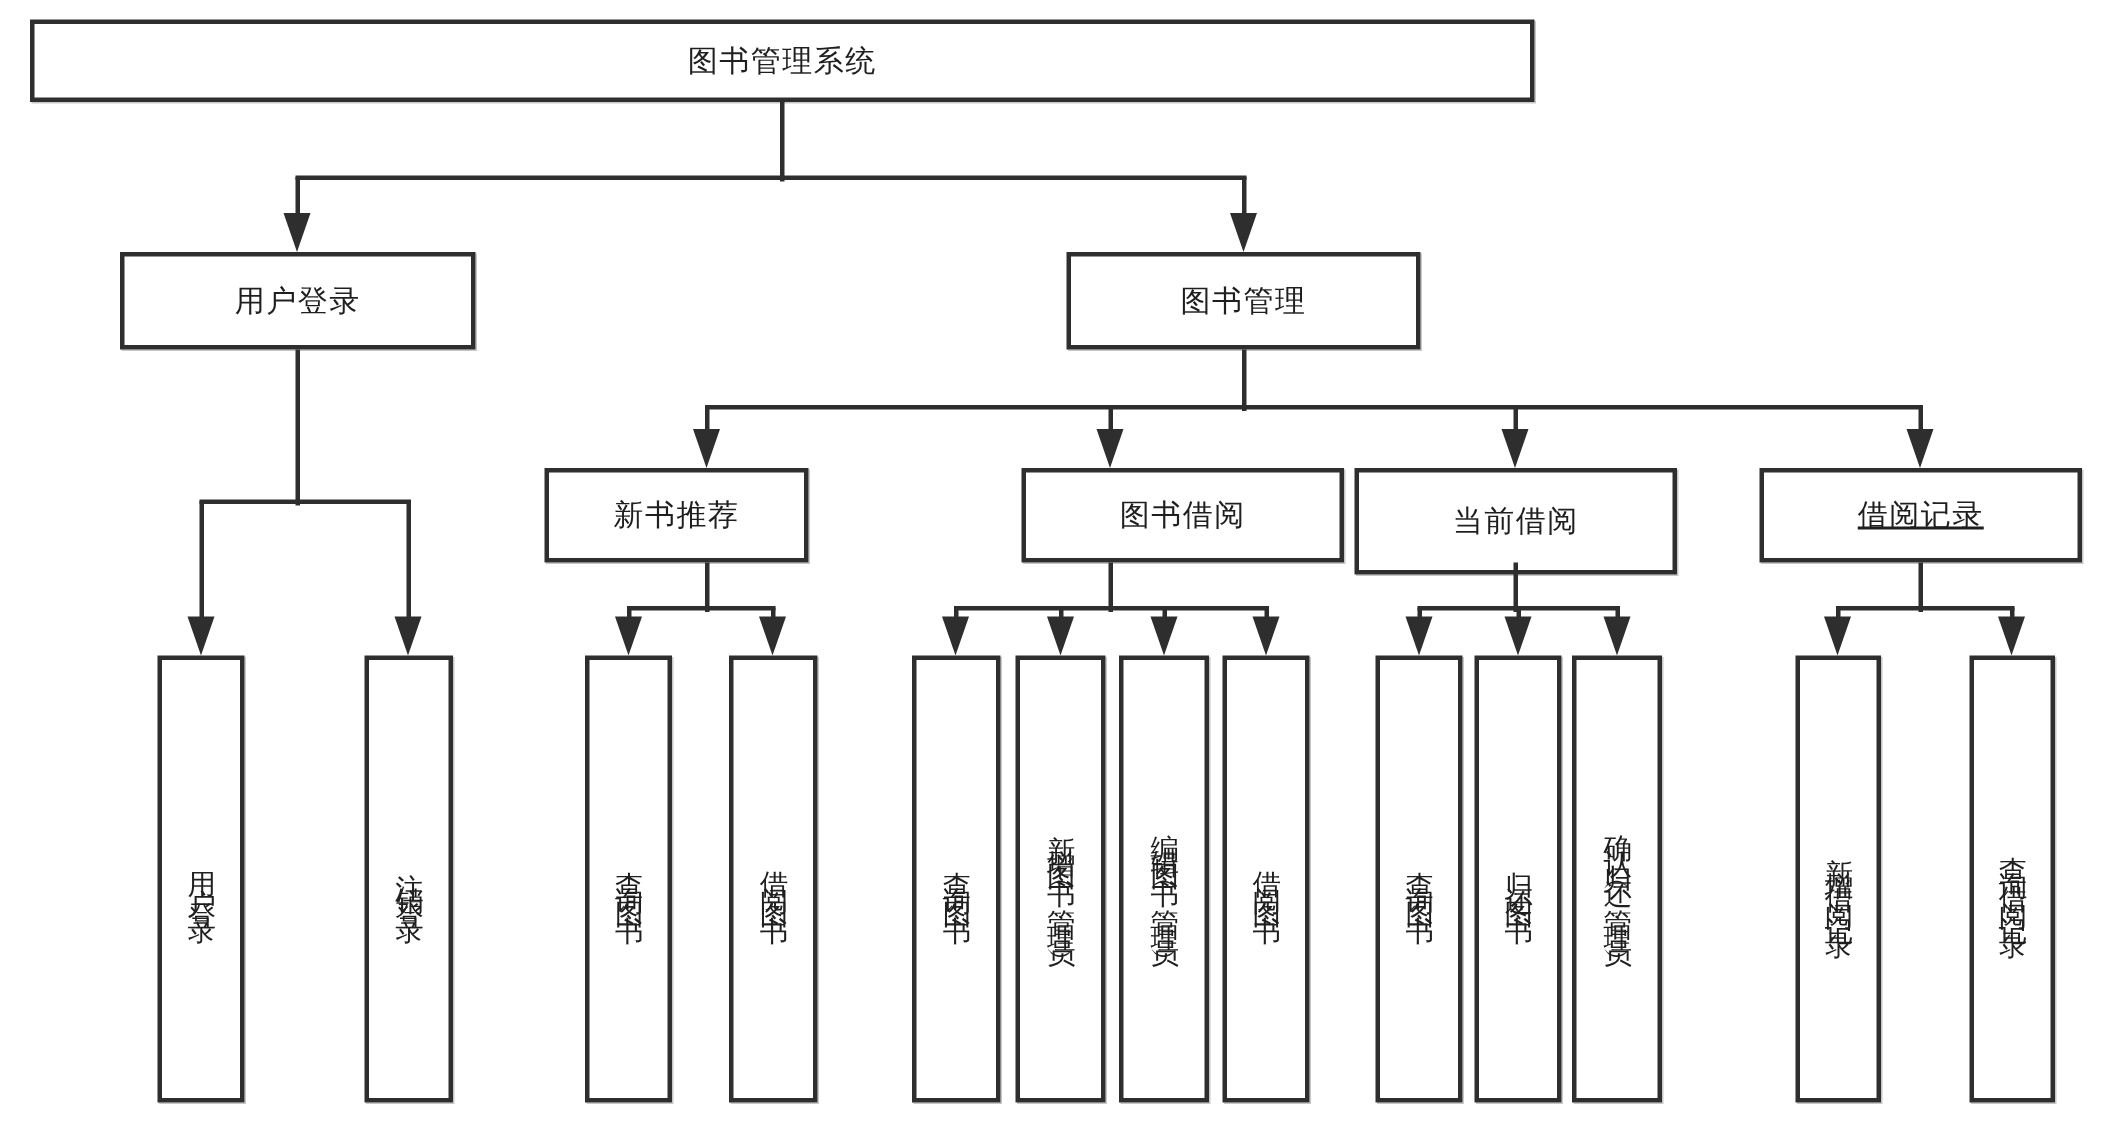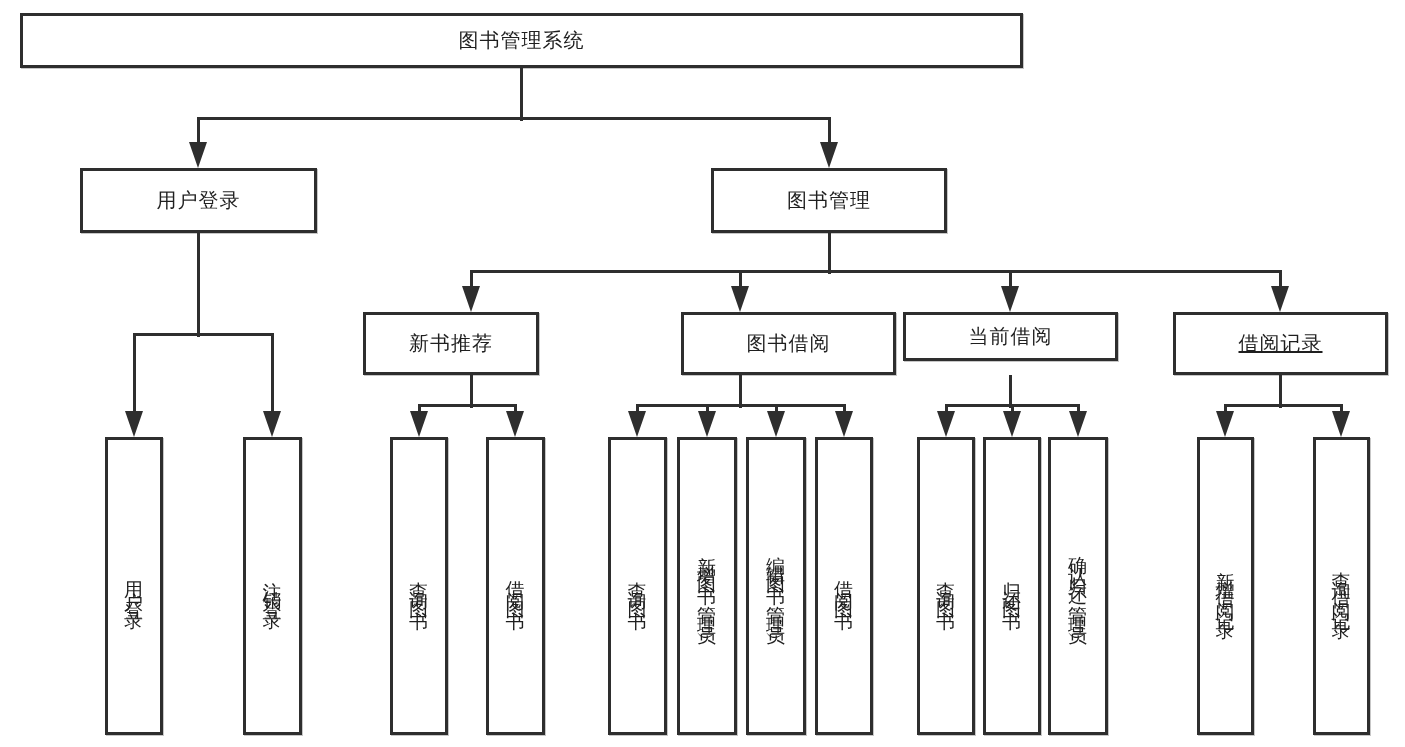--- a/index.html
+++ b/index.html
@@ -68,21 +68,21 @@
 
 <div id="stage">
 
   <div class="node" style="left:20px;top:13px;width:1003px;height:55px;">图书管理系统</div>
 
   <div class="node" style="left:80px;top:168px;width:237px;height:65px;">用户登录</div>
   <div class="node" style="left:711px;top:168px;width:236px;height:65px;">图书管理</div>
 
   <div class="node" style="left:363px;top:312px;width:176px;height:63px;font-family:Liberation Serif, serif;">新书推荐</div>
   <div class="node" style="left:633px;top:312px;width:215px;height:63px;margin-left:48px;">图书借阅</div>
-  <div class="node" style="left:903px;top:312px;width:215px;height:49px;">当前借阅</div>
+  <div class="node" style="left:903px;top:312px;width:215px;height:71px;">当前借阅</div>
   <div class="node" style="left:1173px;top:312px;width:215px;height:63px;text-decoration:underline;">借阅记录</div>
 
   <div class="node leaf" style="left:105px;top:437px;width:58px;height:298px;">用户登录</div>
   <div class="node leaf" style="left:243px;top:437px;width:59px;height:298px;">注销登录</div>
 
   <div class="node leaf" style="left:390px;top:437px;width:58px;height:298px;">查询图书</div>
   <div class="node leaf" style="left:486px;top:437px;width:59px;height:298px;">借阅图书</div>
 
   <div class="node leaf" style="left:608px;top:437px;width:59px;height:298px;">查询图书</div>
   <div class="node leaf" style="left:677px;top:437px;width:60px;height:298px;">新增图书（管理员）</div>

